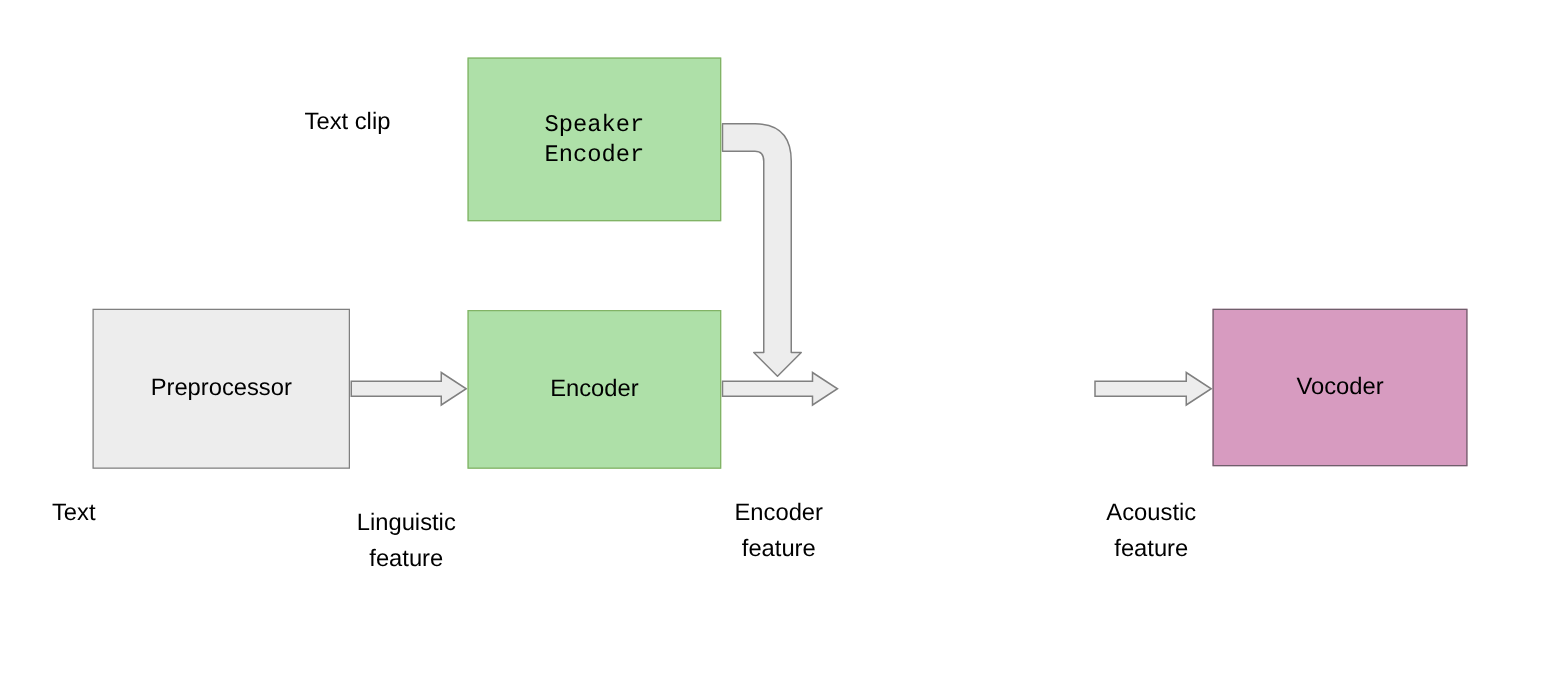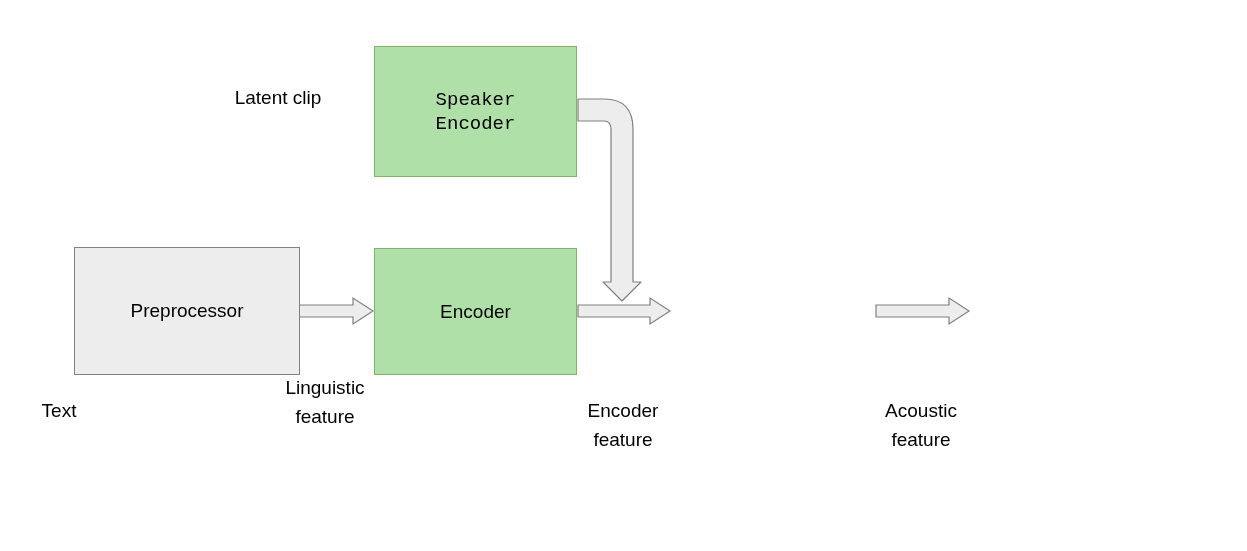--- a/index.html
+++ b/index.html
@@ -33,21 +33,21 @@
     border-style: solid;
     border-width: 1px;
   }
   .node-label { white-space: pre-line; }
 
   
   #node-speaker-encoder {
     left: 374px; top: 46px; width: 203px; height: 131px;
   }
   #node-preprocessor {
-    left: 74px; top: 247px; width: 226px; height: 128px;
+    left: 74px; top: 247px; width: 206px; height: 128px;
   }
   #node-encoder {
     left: 374px; top: 248px; width: 203px; height: 127px;
   }
   #node-decoder {
     left: 671px; top: 247px; width: 204px; height: 126px;
   }
   #node-vocoder {
     left: 970px; top: 247px; width: 204px; height: 126px;
   }
@@ -56,21 +56,21 @@
   .caption {
     position: absolute;
     font-size: 19px;
     line-height: 29px;
     color: #000000;
     text-align: center;
     white-space: pre-line;
   }
   #caption-voice-clip { left: 178px; top: 83px; width: 200px; text-align: center; }
   #caption-text       { left:  -3px; top: 396px; width: 124px; text-align: center; }
-  #caption-linguistic { left: 225px; top: 373px; width: 200px; text-align: center; }
+  #caption-linguistic { left: 225px; top: 404px; width: 200px; text-align: center; }
   #caption-latent     { left: 523px; top: 396px; width: 200px; }
   #caption-acoustic   { left: 821px; top: 396px; width: 200px; }
 
   
   #edges {
     position: absolute;
     left: 0; top: 0;
     width: 1247px; height: 551px;
     pointer-events: none;
   }
@@ -130,22 +130,25 @@
 
   <div class="node" id="node-preprocessor" style="background:#ededed; border-color:#808080;">
     <span class="node-label">Preprocessor</span>
   </div>
 
   <div class="node" id="node-encoder" style="background:#aee0a8; border-color:#82b366;">
     <span class="node-label">Encoder</span>
   </div>
 
 
+  <div class="node" id="node-vocoder" style="background:#d79bc0; border-color:#6f5f6b;">
+    <span class="node-label">Vocoder</span>
+  </div>
 
-  <div class="caption" id="caption-voice-clip">Latent clip</div>
+  <div class="caption" id="caption-voice-clip">Text clip</div>
 
   <div class="caption" id="caption-text">Text</div>
 
   <div class="caption" id="caption-linguistic">Linguistic
 feature</div>
 
   <div class="caption" id="caption-latent">Encoder
 feature</div>
 
   <div class="caption" id="caption-acoustic">Acoustic

